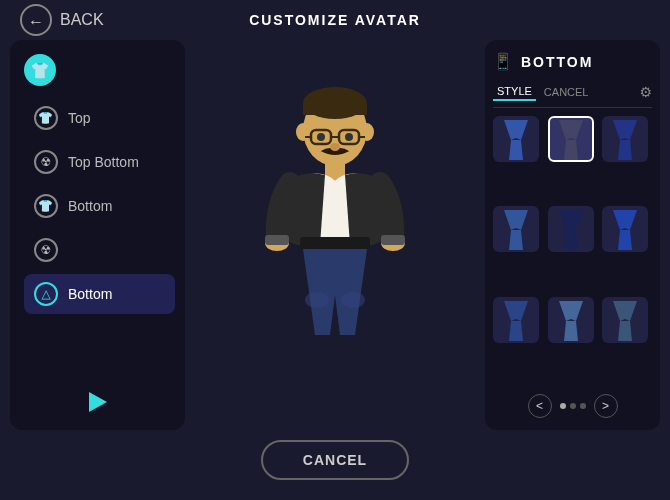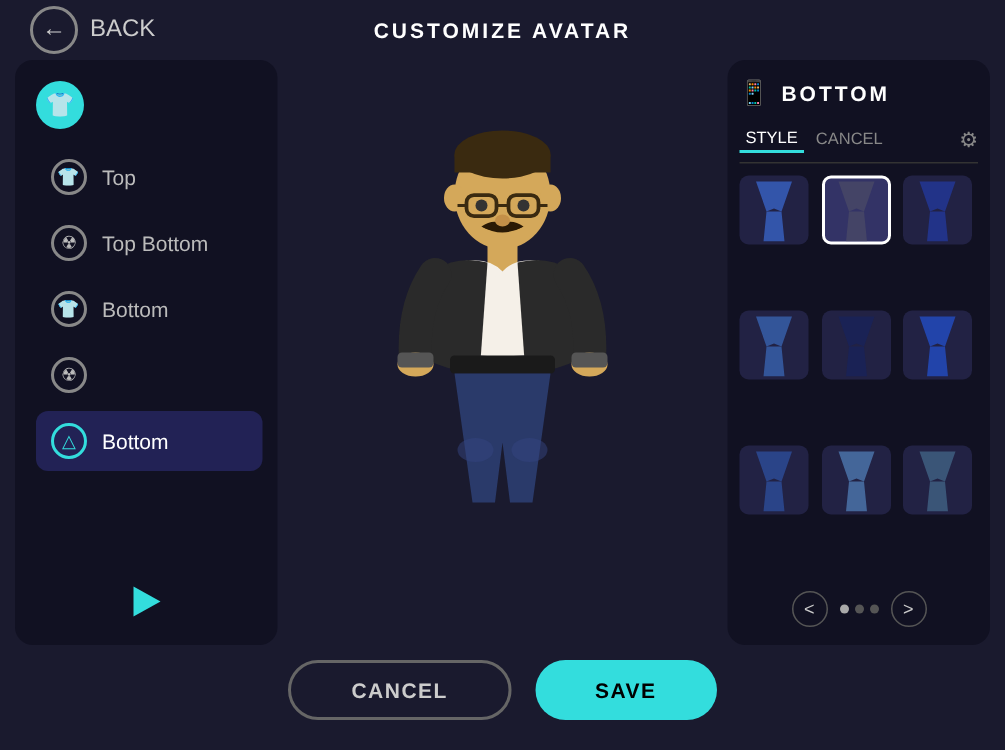--- a/index.html
+++ b/index.html
@@ -516,14 +516,13 @@
         <div class="dot"></div>
       </div>
       <button class="page-btn">&gt;</button>
     </div>
 
   </div>
 </div>
 
 <div class="footer">
   <button class="btn-cancel">CANCEL</button>
-  <button class="btn-save">SAVE</button>
 </div>
 
 </body></html>

